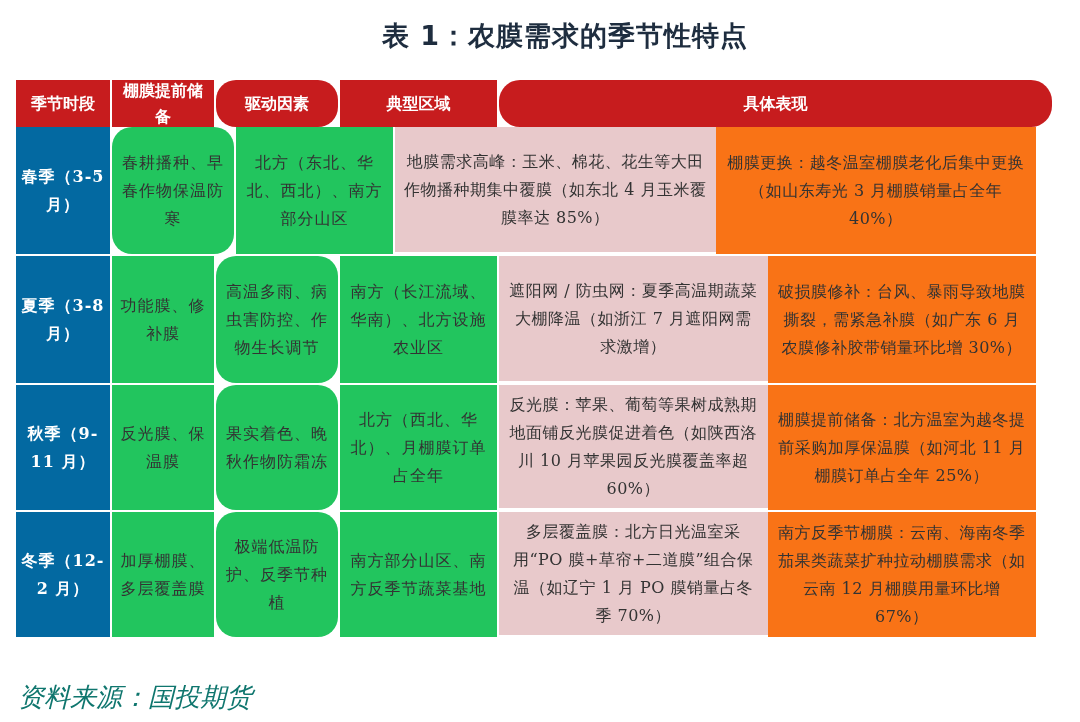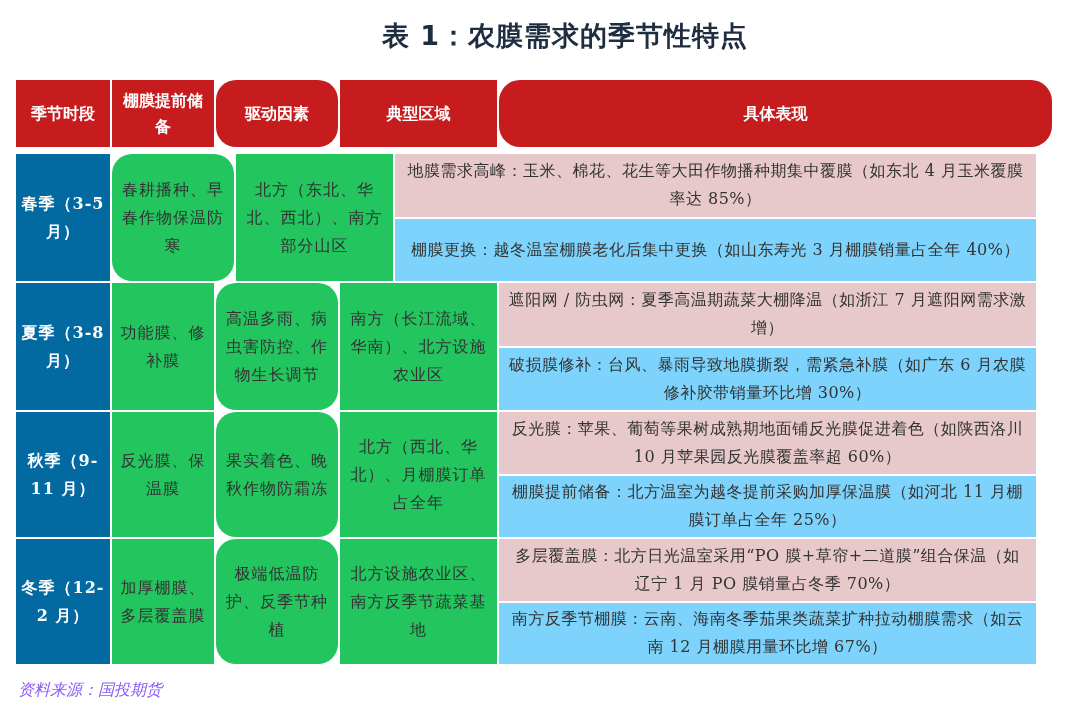--- a/index.html
+++ b/index.html
@@ -2,38 +2,38 @@
 <html><head>
 <meta charset="utf-8">
 <style>
   html, body { margin: 0; padding: 0; background: #ffffff; }
   body { width: 1080px; height: 722px; position: relative; overflow: hidden;
          font-family: "DejaVu Serif", "Liberation Serif", serif; color: #2b2b2b; }
   .title { position: absolute; left: 0; top: 18px; width: 1130px; text-align: center;
            font-family: "DejaVu Sans", "Liberation Sans", sans-serif; font-weight: bold;
            font-size: 27px; color: #1e2d3f; letter-spacing: 1px; }
   .table { position: absolute; left: 16px; top: 80px; width: 1036px; }
-  .hrow { display: flex; height: 67px; margin-bottom: 7px; justify-content: flex-end; }
+  .hrow { display: flex; height: 47px; margin-bottom: 0; justify-content: flex-end; }
   .hcell { background: #c71c1e; color: #ffffff; font-weight: bold; font-size: 16px;
            display: flex; align-items: center; justify-content: center; text-align: center;
            margin-right: 2px; line-height: 26px; padding: 0 6px; box-sizing: border-box; }
   .hcell:last-child { margin-right: 0; }
   .c1 { width: 94px; } .c2 { width: 102px; } .c3 { width: 122px; border-radius: 20px; } .c4 { width: 157px; } .c5 { flex: 1; border-radius: 21px; }
   .brow { display: flex; height: 127px; margin-bottom: 2px; }
   .cell { margin-right: 2px; display: flex; align-items: center; justify-content: center;
           text-align: center; font-size: 16px; line-height: 28px; box-sizing: border-box; padding: 0 8px;
           background: #22c55e; color: #333; letter-spacing: 1px; }
   .season { background: #0369a1; color: #fff; font-weight: bold; padding: 0 4px; }
-  .detail-col { flex: 1; display: flex; flex-direction: column; margin-right: 16px; }
+  .detail-col { flex: 1; display: flex; flex-direction: row; margin-right: 16px; }
   .detail { flex: 1; display: flex; align-items: center; justify-content: center; text-align: center;
             font-size: 16px; line-height: 28px; padding: 0 8px; color: #333; letter-spacing: 0.5px; }
   .detail.a { background: #e8c9cb; margin-bottom: 2px; }
-  .detail.b { background: #7dd3fc; }
+  .detail.b { background: #f97316; }
   .source { position: absolute; left: 18px; top: 680px; font-family: "DejaVu Sans", "Liberation Sans", sans-serif;
-            font-style: italic; font-size: 16px; color: #8b5cf6; }
+            font-style: italic; font-size: 26px; color: #0f766e; }
 </style>
 </head>
 <body>
 
 <div class="title">表 1：农膜需求的季节性特点</div>
 
 <div class="table">
   <div class="hrow">
     <div class="hcell c1">季节时段</div>
     <div class="hcell c2">棚膜提前储备</div>
@@ -71,21 +71,21 @@
     <div class="detail-col">
       <div class="detail a">反光膜：苹果、葡萄等果树成熟期地面铺反光膜促进着色（如陕西洛川 10 月苹果园反光膜覆盖率超 60%）</div>
       <div class="detail b">棚膜提前储备：北方温室为越冬提前采购加厚保温膜（如河北 11 月棚膜订单占全年 25%）</div>
     </div>
   </div>
 
   <div class="brow" style="height:125px">
     <div class="cell season c1">冬季（12-2 月）</div>
     <div class="cell c2">加厚棚膜、多层覆盖膜</div>
     <div class="cell c3">极端低温防护、反季节种植</div>
-    <div class="cell c4">北方设施农业区、南方反季节蔬菜基地</div>
+    <div class="cell c4">南方部分山区、南方反季节蔬菜基地</div>
     <div class="detail-col">
       <div class="detail a">多层覆盖膜：北方日光温室采用“PO 膜+草帘+二道膜”组合保温（如辽宁 1 月 PO 膜销量占冬季 70%）</div>
       <div class="detail b">南方反季节棚膜：云南、海南冬季茄果类蔬菜扩种拉动棚膜需求（如云南 12 月棚膜用量环比增 67%）</div>
     </div>
   </div>
 </div>
 
 <div class="source">资料来源：国投期货</div>
 
 </body></html>

